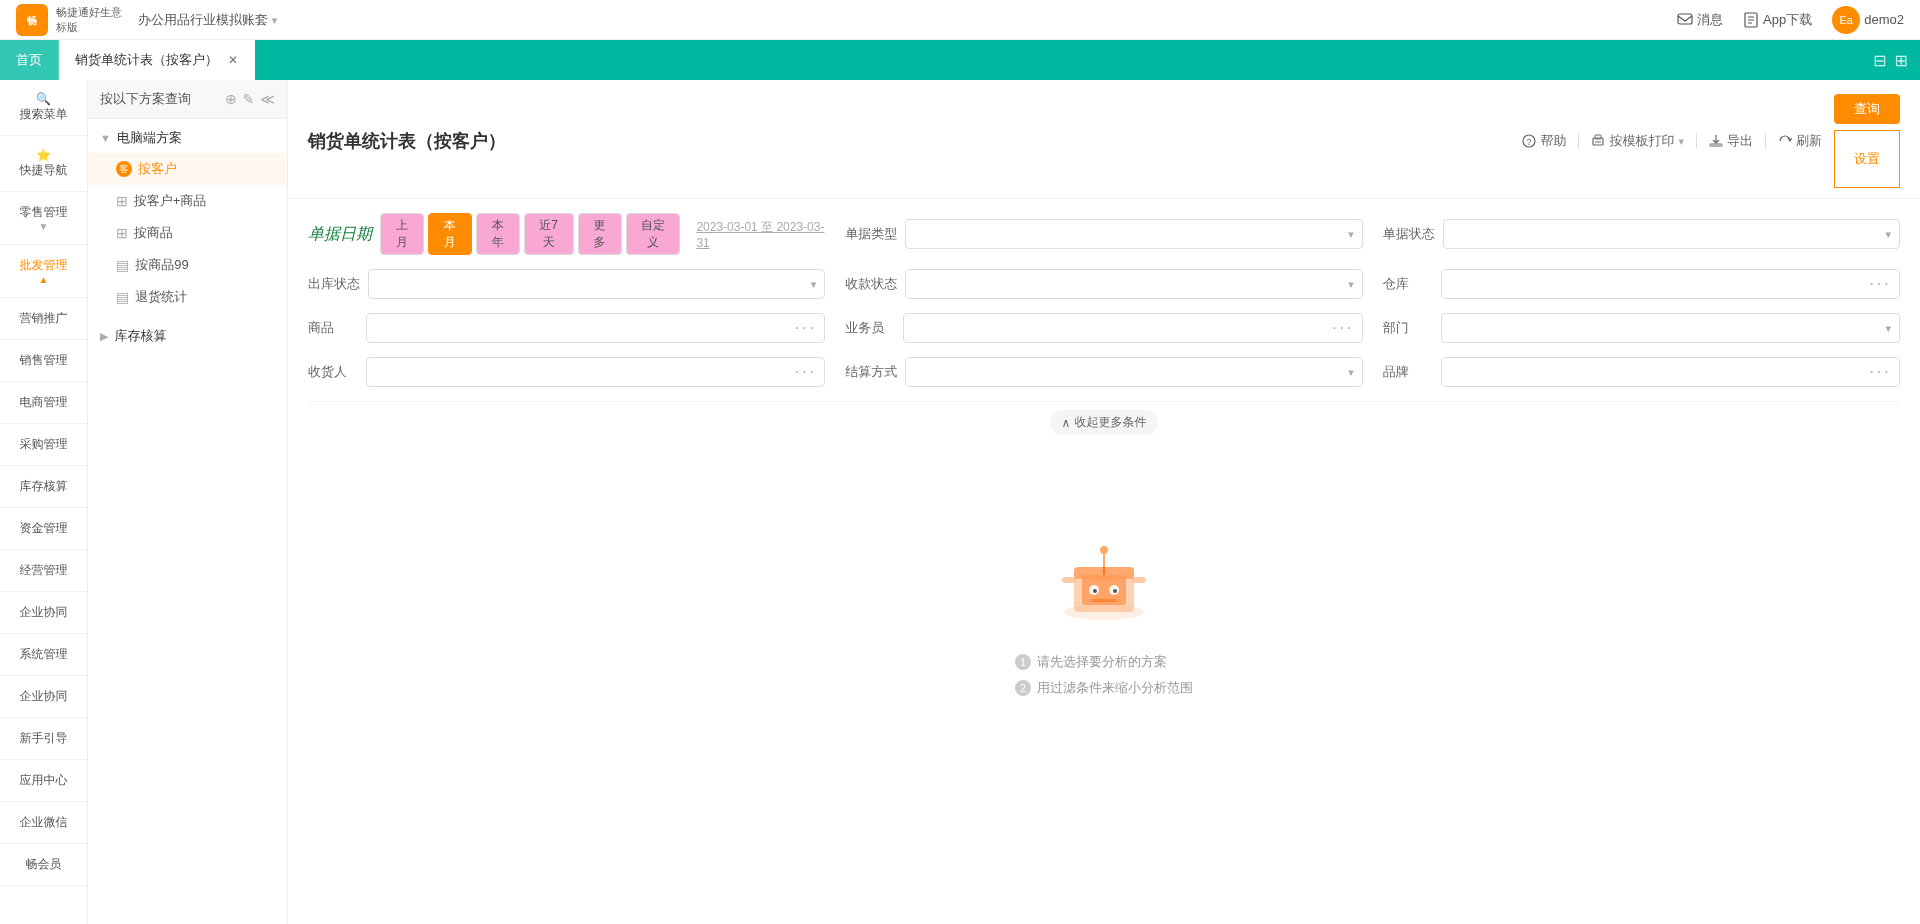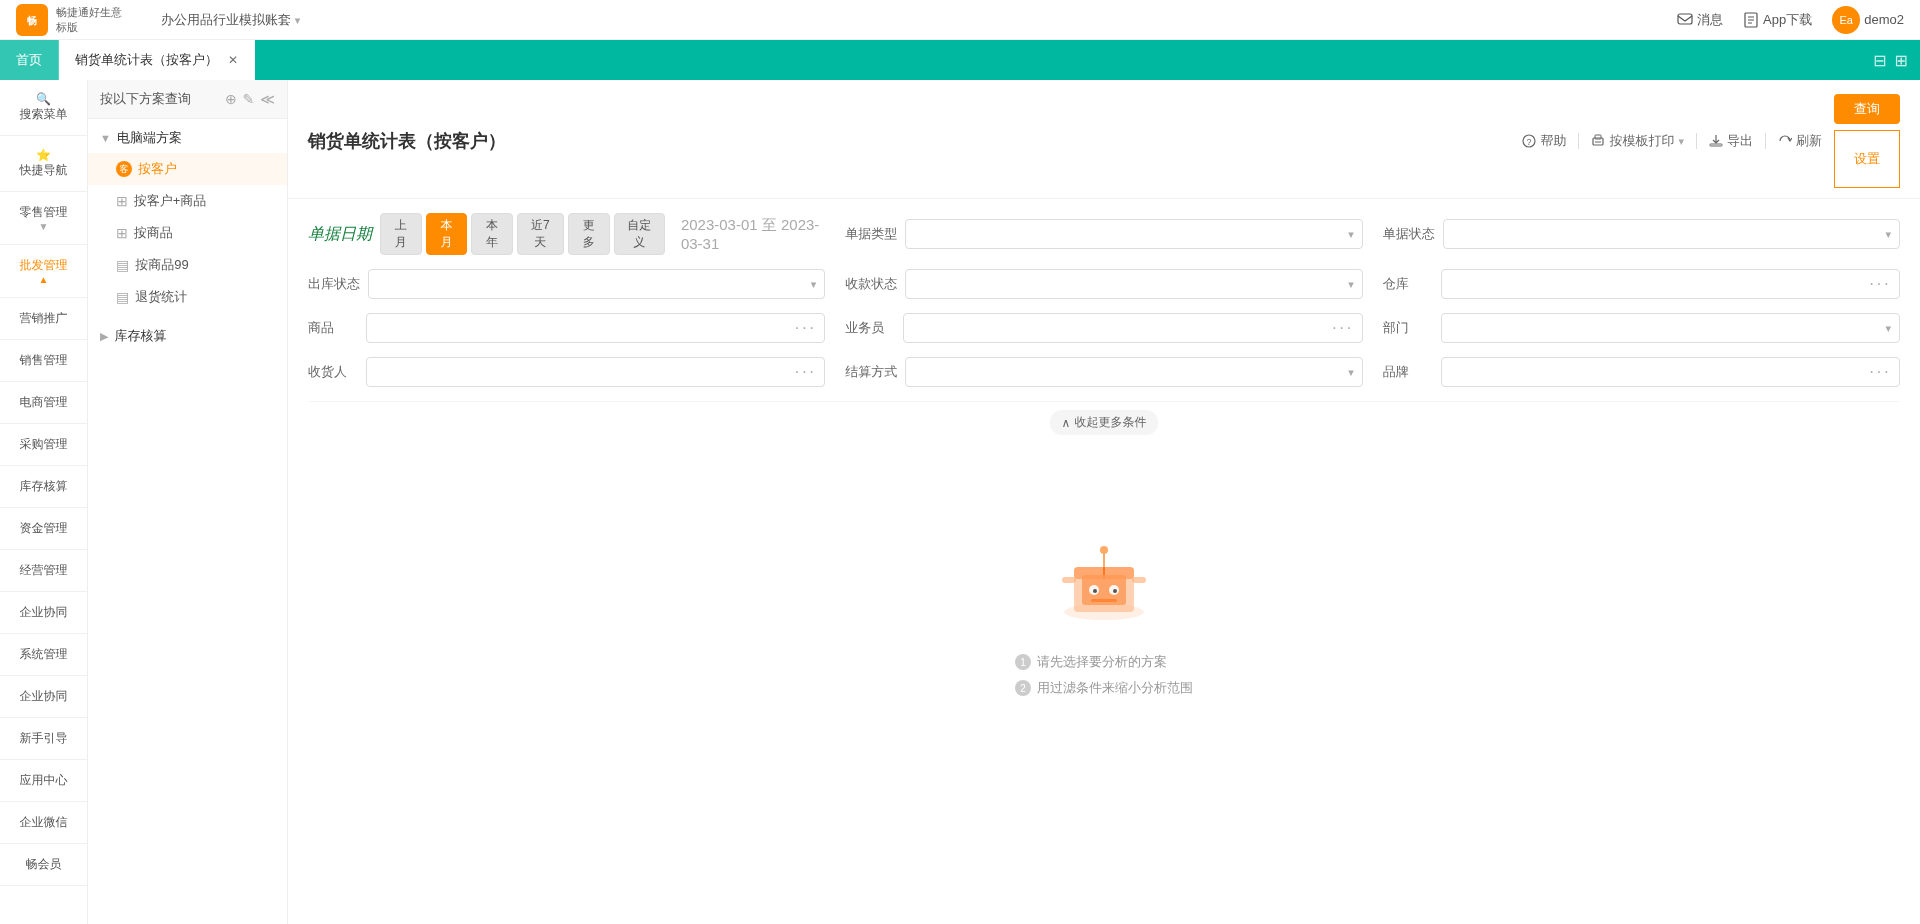--- a/index.html
+++ b/index.html
@@ -34,21 +34,21 @@
       font-weight: bold;
     }
     .logo-text {
       font-size: 11px;
       color: #666;
       line-height: 1.3;
     }
     .header-title {
       font-size: 13px;
       color: #555;
-      margin-left: 31px;
+      margin-left: 8px;
       text-align: center;
     }
     .header-right {
       display: flex;
       align-items: center;
       gap: 20px;
     }
     .header-btn {
       display: flex;
       align-items: center;
@@ -351,32 +351,33 @@
       align-items: center;
       gap: 4px;
       flex: 1;
     }
     .date-btn {
       padding: 3px 10px;
       border-radius: 4px;
       cursor: pointer;
       font-size: 12px;
       color: #555;
-      background: #e5e5e5;
+      background: #f9a8d4;
       border: 1px solid #ddd;
     }
     .date-btn.active {
       background: #ff8c00;
       color: white;
       border-color: #ff8c00;
     }
     .date-range {
-      font-size: 15px;
+      font-size: 12px;
       color: #aaa;
       margin-left: 12px;
+      text-decoration: underline;
     }
 
     
     .collapse-bar {
       display: flex;
       justify-content: center;
       padding: 8px;
       border-top: 1px solid #f5f5f5;
     }
     .collapse-btn {

